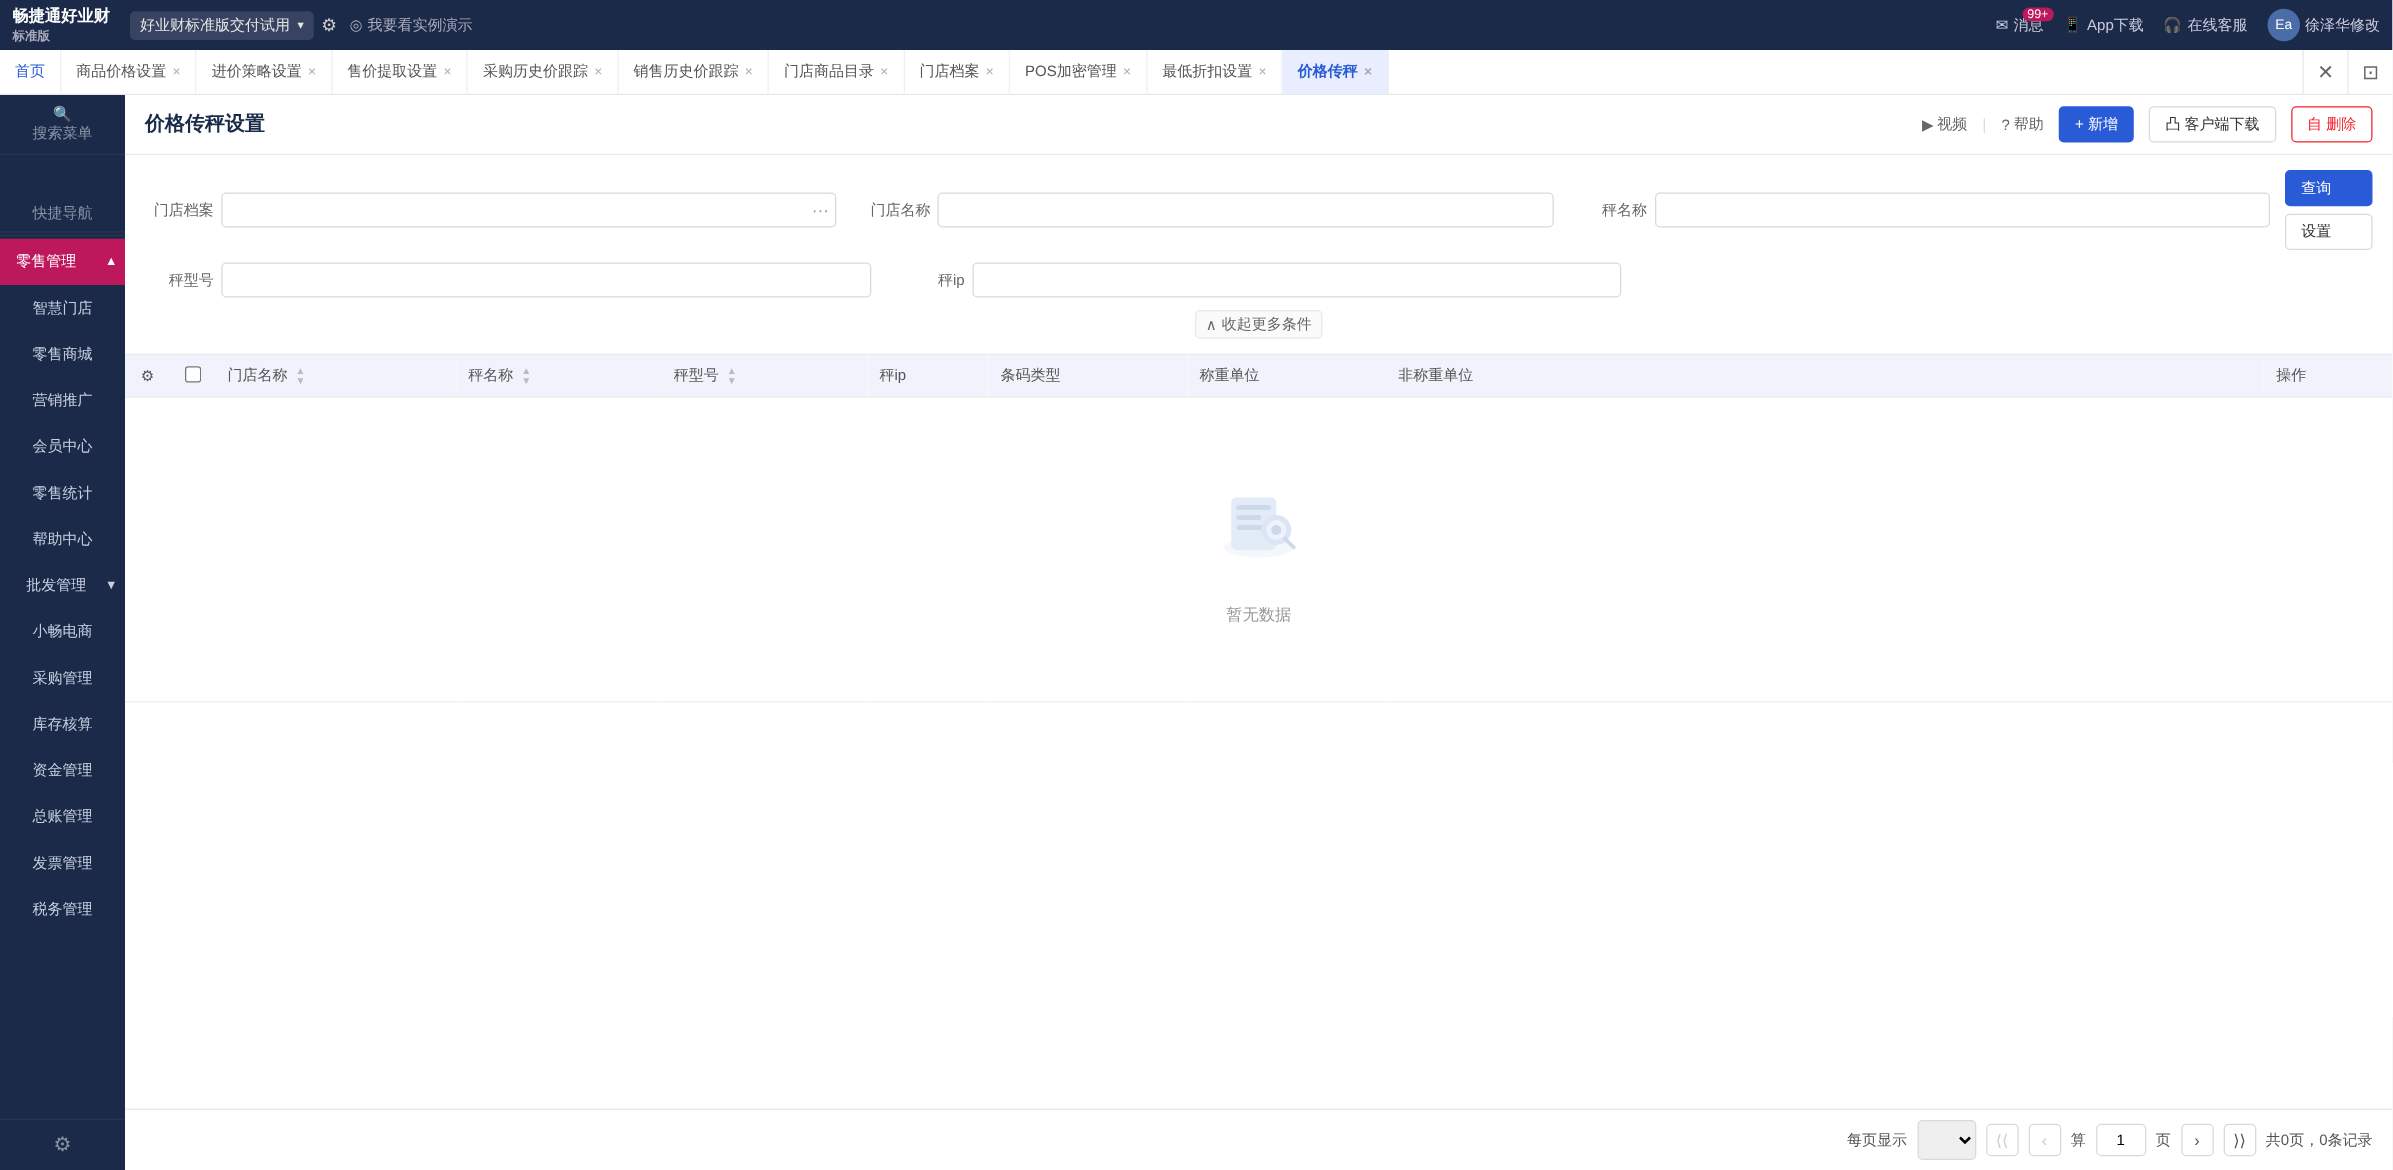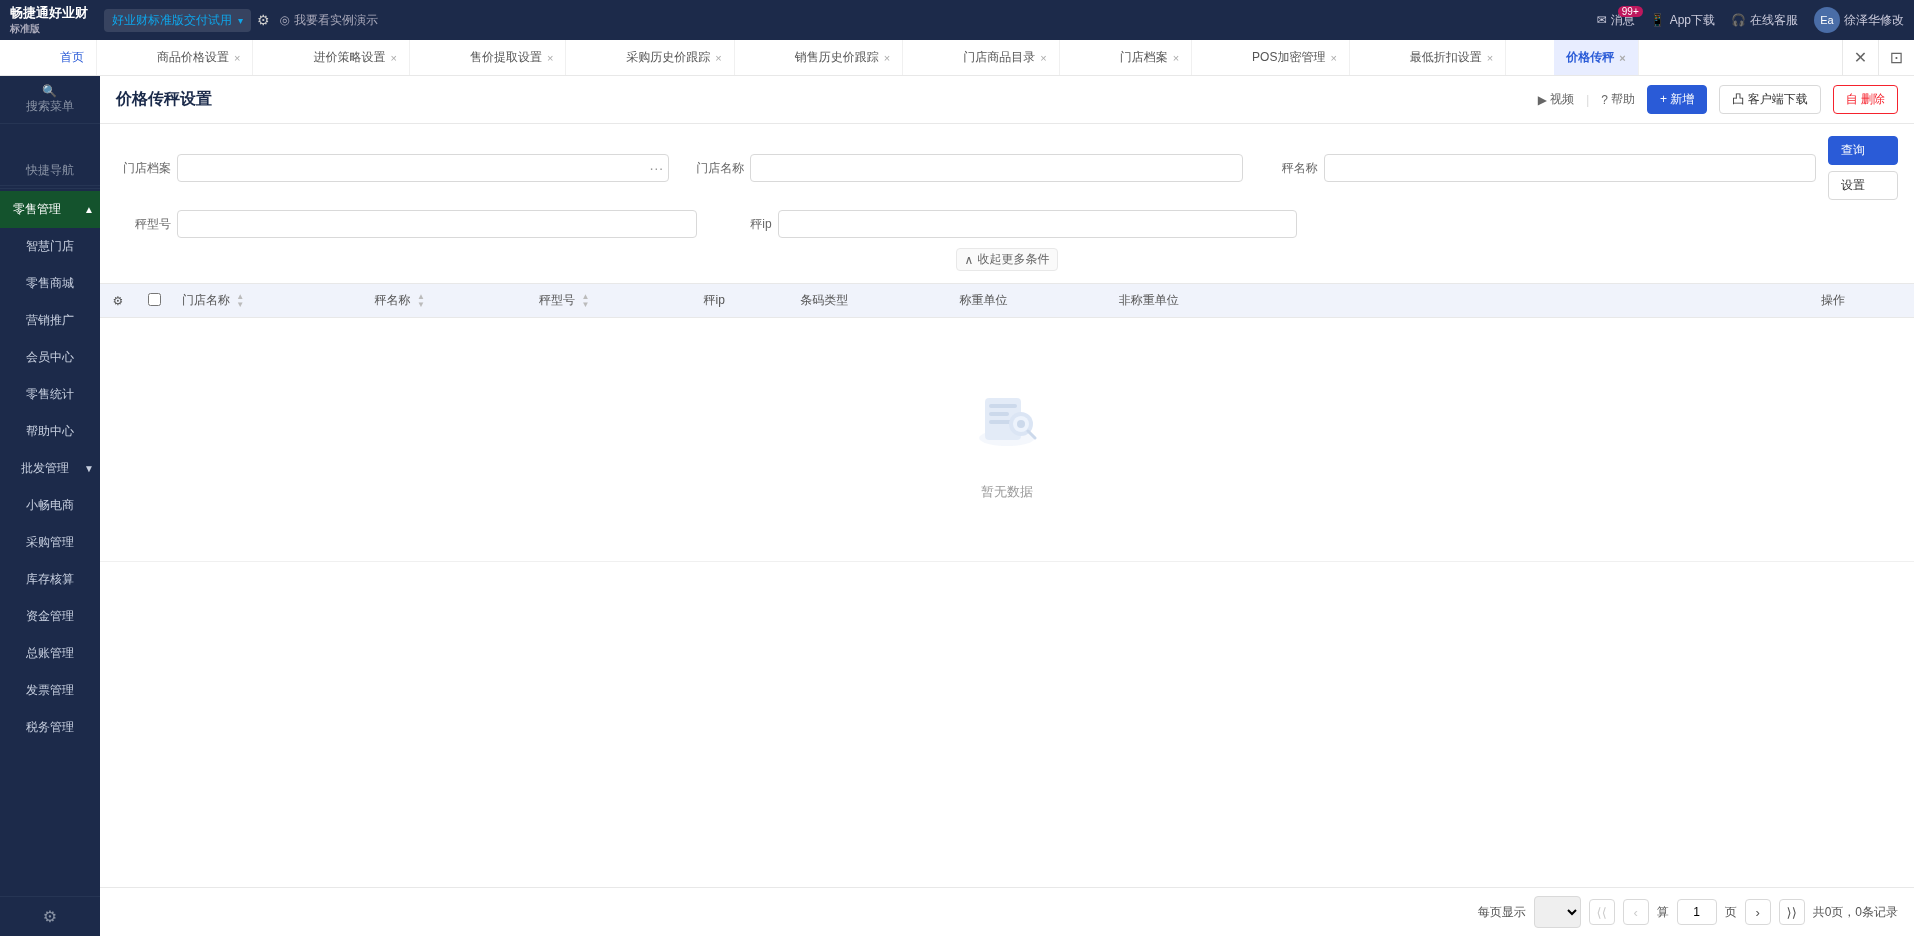--- a/index.html
+++ b/index.html
@@ -7,48 +7,48 @@
 
     
     .app-container { display: flex; flex-direction: column; height: 936px; width: 1914px; }
 
     
     .top-bar { display: flex; align-items: center; background: #1c2a4a; color: #fff; height: 40px; padding: 0 10px; flex-shrink: 0; }
     .top-bar-logo { display: flex; flex-direction: column; justify-content: center; margin-right: 10px; }
     .top-bar-logo .logo-title { font-size: 13px; font-weight: bold; color: #fff; white-space: nowrap; }
     .top-bar-logo .logo-sub { font-size: 10px; color: #aab; font-weight: bold; }
     .top-bar-selector { display: flex; align-items: center; background: rgba(255,255,255,0.12); border-radius: 4px; padding: 3px 8px; margin-left: 6px; cursor: pointer; }
-    .top-bar-selector span { font-size: 12px; color: #0ea5e9; text-align: center; }
+    .top-bar-selector span { font-size: 12px; color: #e5e5e5; text-align: center; }
     .top-bar-selector .arrow { margin-left: 6px; font-size: 10px; }
     .top-bar-gear { margin-left: 6px; color: #ccc; cursor: pointer; font-size: 14px; }
     .top-bar-demo { display: flex; align-items: center; margin-left: 10px; color: #aab; font-size: 12px; cursor: pointer; }
     .top-bar-demo .icon { margin-right: 4px; }
     .top-bar-right { margin-left: auto; display: flex; align-items: center; gap: 16px; }
     .top-bar-right-item { display: flex; align-items: center; cursor: pointer; color: #ccd; font-size: 12px; gap: 4px; position: relative; }
     .badge { background: #be185d; color: #fff; border-radius: 10px; font-size: 10px; padding: 0 4px; position: absolute; top: -6px; right: -8px; }
     .user-avatar { width: 26px; height: 26px; border-radius: 50%; background: #4a6da7; display: flex; align-items: center; justify-content: center; color: #fff; font-size: 11px; }
 
     
     .tab-bar { display: flex; align-items: center; background: #fff; border-bottom: 1px solid #e8e8e8; height: 36px; padding: 0 0 0 0; flex-shrink: 0; overflow: hidden; }
-    .tab-item { display: flex; align-items: center; padding: 0 12px; height: 44px; font-size: 12px; color: #555; cursor: pointer; border-right: 1px solid #f0f0f0; white-space: nowrap; flex-shrink: 0; margin-left: 48px; }
+    .tab-item { display: flex; align-items: center; padding: 0 12px; height: 44px; font-size: 12px; color: #555; cursor: pointer; border-right: 1px solid #f0f0f0; white-space: nowrap; flex-shrink: 0; }
     .tab-item.active { background: #e8edff; color: #2a5bd7; font-weight: bold; }
     .tab-item.home { color: #2a5bd7; font-weight: 500; }
     .tab-close { margin-left: 5px; font-size: 11px; color: #aaa; }
     .tab-bar-right { margin-left: auto; display: flex; align-items: center; }
     .tab-bar-right-btn { width: 36px; height: 36px; display: flex; align-items: center; justify-content: center; cursor: pointer; font-size: 16px; color: #666; border-left: 1px solid #e8e8e8; }
 
     
     .main-area { display: flex; flex: 1; overflow: hidden; }
 
     
     .sidebar { width: 100px; background: #1c2a4a; color: #c8d0e0; display: flex; flex-direction: column; flex-shrink: 0; overflow-y: auto; }
     .sidebar-search { padding: 8px 6px; text-align: center; font-size: 12px; cursor: pointer; color: #8892a4; border-bottom: 1px solid #263554; }
     .sidebar-nav { padding: 6px 6px; text-align: center; font-size: 12px; cursor: pointer; color: #8892a4; border-bottom: 1px solid #263554; margin-top: 32px; }
     .sidebar-item { padding: 10px 6px; text-align: center; font-size: 12px; cursor: pointer; display: flex; align-items: center; justify-content: space-between; }
-    .sidebar-item.active { background: #14532d; color: #fff; gap: 16px; }
+    .sidebar-item.active { background: #be185d; color: #fff; gap: 16px; }
     .sidebar-item-label { flex: 1; text-align: center; }
     .sidebar-item-arrow { font-size: 10px; }
     .sidebar-divider { height: 1px; background: #263554; margin: 2px 0; }
     .sidebar-bottom { margin-top: auto; padding: 10px 6px; text-align: center; font-size: 16px; cursor: pointer; color: #8892a4; border-top: 1px solid #263554; }
 
     
     .content-area { flex: 1; display: flex; flex-direction: column; background: #f5f6fa; overflow: hidden; }
 
     
     .page-header { display: flex; align-items: center; background: #fff; padding: 0 16px; height: 48px; border-bottom: 1px solid #e8e8e8; flex-shrink: 0; }

